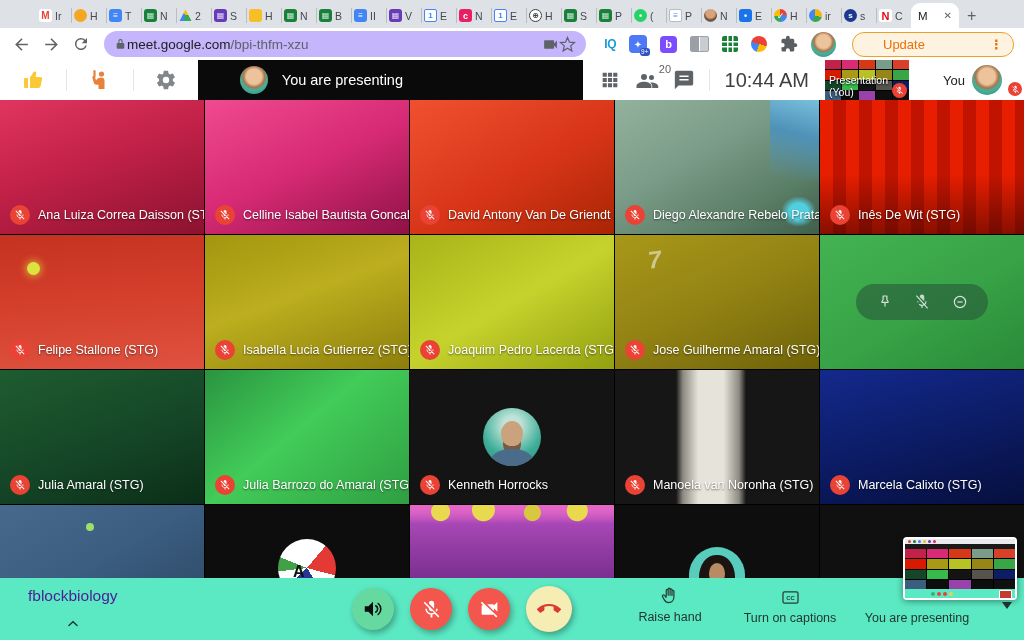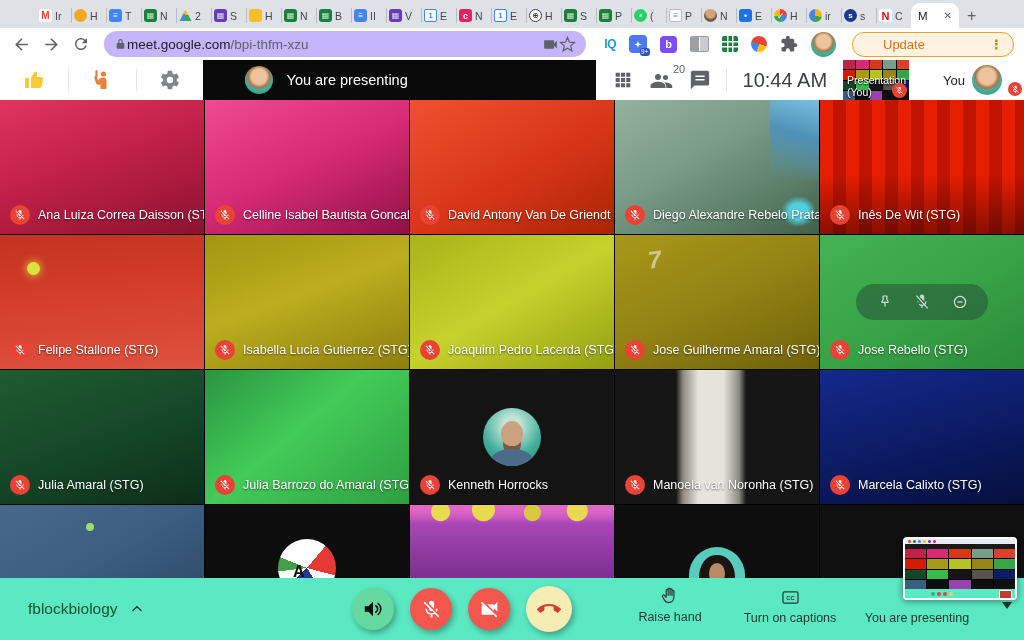--- a/index.html
+++ b/index.html
@@ -60,21 +60,21 @@
   .meetbar{height:40px;display:flex;flex:none;}
   .reactions{width:207px;background:#fff;display:flex;align-items:center;justify-content:space-evenly;}
   .vdiv{width:1px;height:22px;background:#e4e4e4;}
   .banner{width:401px;background:#0a0a0a;display:flex;align-items:center;gap:14px;padding-left:42px;box-sizing:border-box;}
   .avatar-photo{width:28px;height:28px;border-radius:50%;background:radial-gradient(circle at 50% 38%,#edc39b 0 34%,#a8764f 48%,#46b09a 60%,#2e8b78 100%);flex:none;}
   .banner-text{color:#fff;font-size:14.5px;}
   .status{width:252px;background:#fff;display:flex;align-items:center;justify-content:space-between;padding:0 16px;box-sizing:border-box;}
   .status .icon-btn{cursor:pointer;position:relative;display:flex;}
   .pcount{position:absolute;top:-5px;right:-12px;font-size:11px;color:#5f6368;}
   .time{font-size:20px;color:#3c4043;white-space:nowrap;}
-  .pres-thumb{width:66px;background:#151515;position:relative;cursor:pointer;overflow:hidden;flex:none;}
+  .pres-thumb{width:84px;background:#151515;position:relative;cursor:pointer;overflow:hidden;flex:none;}
   .pres-label{position:absolute;left:4px;bottom:2px;color:#fff;font-size:10.5px;line-height:1.15;text-shadow:0 1px 2px #000;width:66px;}
   .mini-badge{position:absolute;right:2px;bottom:2px;width:15px;height:15px;border-radius:50%;background:#ea4335;display:flex;align-items:center;justify-content:center;}
   .you-thumb{flex:1;background:#fff;display:flex;align-items:center;justify-content:flex-end;gap:7px;padding-right:22px;position:relative;}
   .you-label{font-size:13px;color:#202124;margin-left:34px;}
   .you-thumb .avatar-photo{width:30px;height:30px;}
   .you-thumb .mini-badge{right:2px;bottom:4px;width:14px;height:14px;}
 
   
   .grid{flex:1;display:grid;grid-template-columns:repeat(5,1fr);grid-template-rows:134px 134px 134px 1fr;gap:1px;background:#000;}
   .tile{position:relative;overflow:hidden;cursor:pointer;}
@@ -95,21 +95,21 @@
   .avatar-woman{left:50%;top:42px;transform:translateX(-50%);width:56px;height:56px;border-radius:50%;background:#58cdbd;overflow:hidden;}
   .avatar-woman::before{content:"";position:absolute;left:50%;top:14%;transform:translateX(-50%);width:36px;height:48px;border-radius:46% 46% 40% 40%;background:#1c1410;}
   .avatar-woman::after{content:"";position:absolute;left:50%;top:28%;transform:translateX(-50%);width:16px;height:21px;border-radius:50%;background:#b98b64;}
   .avatar-flags{left:50%;top:34px;transform:translateX(-50%);width:58px;height:58px;border-radius:50%;background:conic-gradient(from 40deg,#e53935 0 18%,#fff 18% 30%,#283593 30% 52%,#fff 52% 62%,#43a047 62% 70%,#fff 70% 100%);}
   .avatar-flags::after{content:"A";position:absolute;left:26%;top:42%;font-weight:800;font-size:16px;color:#111;}
   .tile-controls{position:absolute;left:50%;top:50%;transform:translate(-50%,-50%);width:132px;height:36px;border-radius:18px;background:rgba(38,80,56,.55);display:flex;align-items:center;justify-content:space-evenly;}
   .tile-controls .tc{cursor:pointer;display:flex;opacity:.9;}
 
   
   .bottombar{height:62px;background:#5BE9C3;position:relative;flex:none;}
-  .meeting-name{position:absolute;left:28px;top:50%;transform:translateY(-50%);font-size:15.5px;color:#14532d;display:flex;gap:12px;align-items:center;cursor:pointer;}
+  .meeting-name{position:absolute;left:28px;top:50%;transform:translateY(-50%);font-size:15.5px;color:#4c1d95;display:flex;gap:12px;align-items:center;cursor:pointer;flex-direction:column;}
   .callbtns{position:absolute;left:352px;top:50%;transform:translateY(-50%);display:flex;gap:16px;align-items:center;}
   .cbtn{width:42px;height:42px;border-radius:50%;display:flex;align-items:center;justify-content:center;box-shadow:2px 3px 6px rgba(0,0,0,.32);cursor:pointer;flex:none;border:none;}
   .btn-speaker{background:#66D9A0;}
   .btn-danger{background:#F2564C;}
   .btn-hangup{background:#F6EDB4;width:46px;height:46px;}
   .action{position:absolute;display:flex;flex-direction:column;align-items:center;gap:4px;font-size:12.5px;color:#223730;cursor:pointer;}
   .act-raise{left:628px;width:84px;top:8px;}
   .act-cc{left:722px;width:136px;top:10px;}
   .act-present{left:850px;width:134px;top:33px;}
   .float-thumb{position:absolute;left:903px;top:-41px;width:114px;height:63px;background:#fff;border-radius:4px;box-shadow:0 1px 7px rgba(0,0,0,.45);padding:2px;box-sizing:border-box;display:flex;flex-direction:column;cursor:pointer;}
@@ -489,28 +489,20 @@
               <path fill="none" stroke="#e8f0ea" stroke-width="1.5" d="M17.5 11a5.5 5.5 0 0 1-9.2 4M6.6 11c0 .5.07.98.2 1.44M12 16.5V20M4.5 3.5l15 17"></path>
             </svg>
           </span>
     <span class="tc">
             <svg viewBox="0 0 24 24" width="18" height="18">
               <circle cx="12" cy="12" r="7.5" fill="none" stroke="#e8f0ea" stroke-width="1.6"></circle>
               <path d="M8.5 12h7" stroke="#e8f0ea" stroke-width="1.6"></path>
             </svg>
           </span>
   </div>
-<div class="tile-label">
-  <span class="mic-badge">
-    <svg viewBox="0 0 24 24" width="12" height="12">
-              <path fill="#fff" d="M15 11V5a3 3 0 0 0-6 0v.18L15 11zM19 11h-1.7a5.3 5.3 0 0 1-.57 2.43l1.23 1.23A6.9 6.9 0 0 0 19 11zM4.27 3 3 4.27l6 6V11a3 3 0 0 0 4.24 2.73l1.66 1.66A5.3 5.3 0 0 1 12 16.3 5.3 5.3 0 0 1 6.7 11H5c0 3.41 2.72 6.23 6 6.72V21h2v-3.28c.91-.13 1.77-.45 2.54-.9L19.73 21 21 19.73 4.27 3z"></path>
-            </svg>
-  </span>
-<span>Jose Rebello (STG)</span>
-        </div>
       </div>
       <div class="tile" style="background: linear-gradient(160deg, rgb(30, 92, 48) 0%, rgb(21, 70, 39) 55%, rgb(11, 46, 24) 100%); padding-left: 20px;">
         <div class="tile-label">
   <span class="mic-badge">
     <svg viewBox="0 0 24 24" width="12" height="12">
               <path fill="#fff" d="M15 11V5a3 3 0 0 0-6 0v.18L15 11zM19 11h-1.7a5.3 5.3 0 0 1-.57 2.43l1.23 1.23A6.9 6.9 0 0 0 19 11zM4.27 3 3 4.27l6 6V11a3 3 0 0 0 4.24 2.73l1.66 1.66A5.3 5.3 0 0 1 12 16.3 5.3 5.3 0 0 1 6.7 11H5c0 3.41 2.72 6.23 6 6.72V21h2v-3.28c.91-.13 1.77-.45 2.54-.9L19.73 21 21 19.73 4.27 3z"></path>
             </svg>
   </span>
 <span>Julia Amaral (STG)</span>
         </div>

